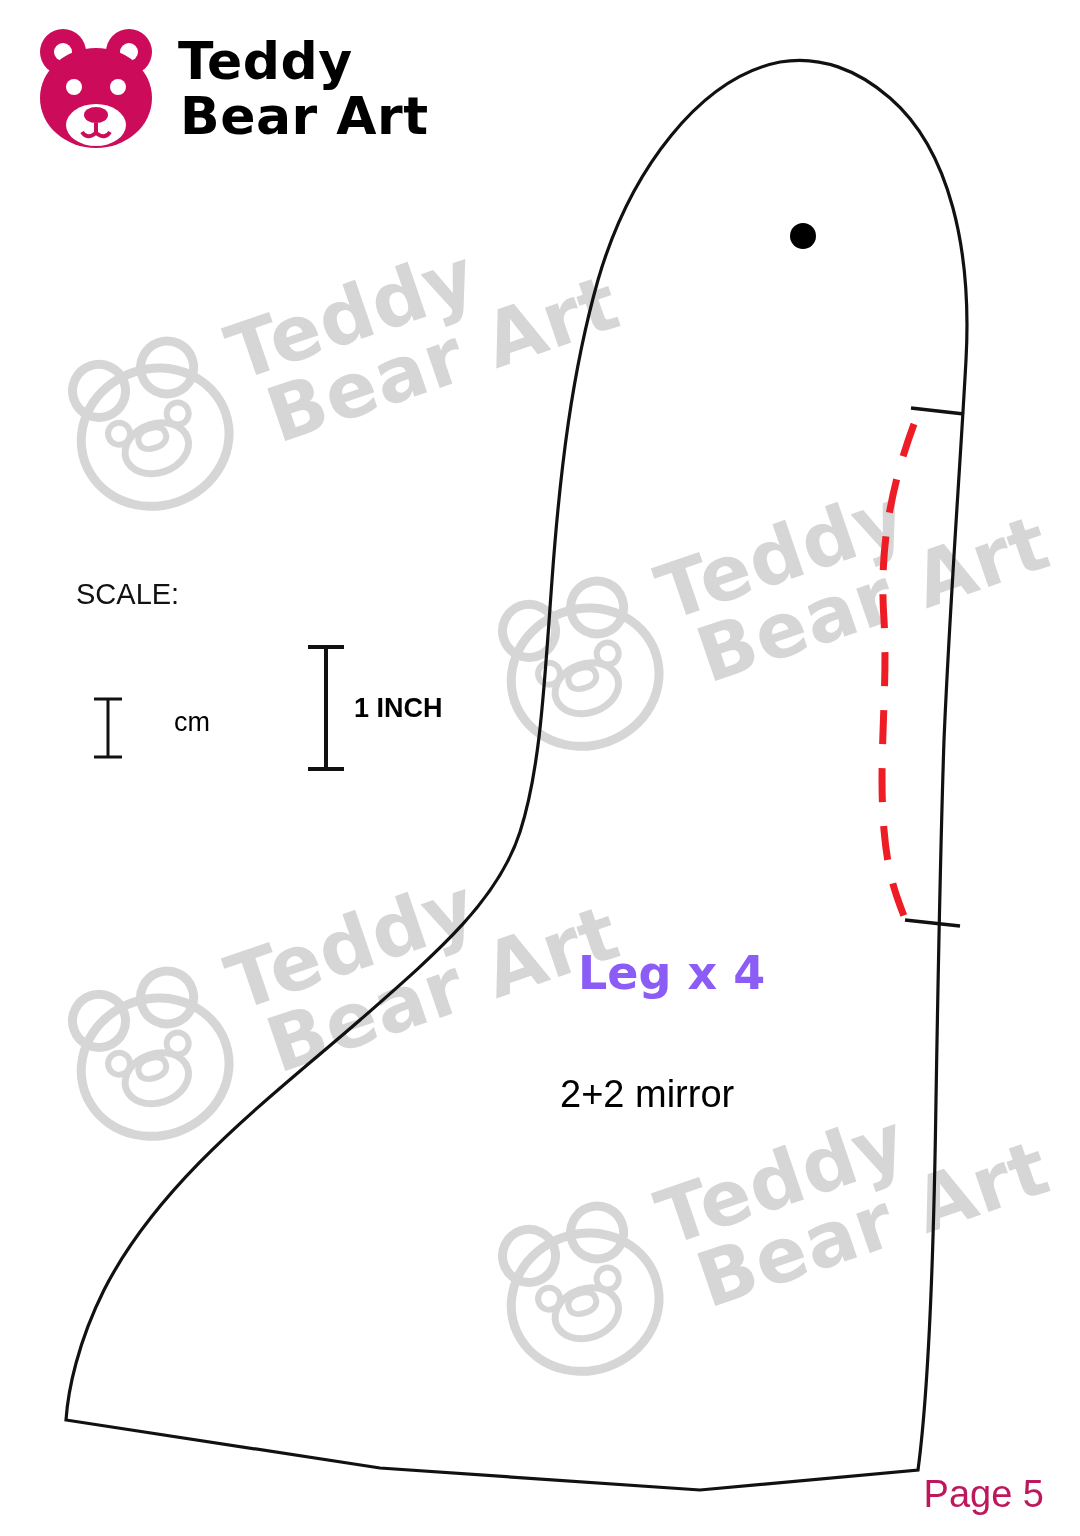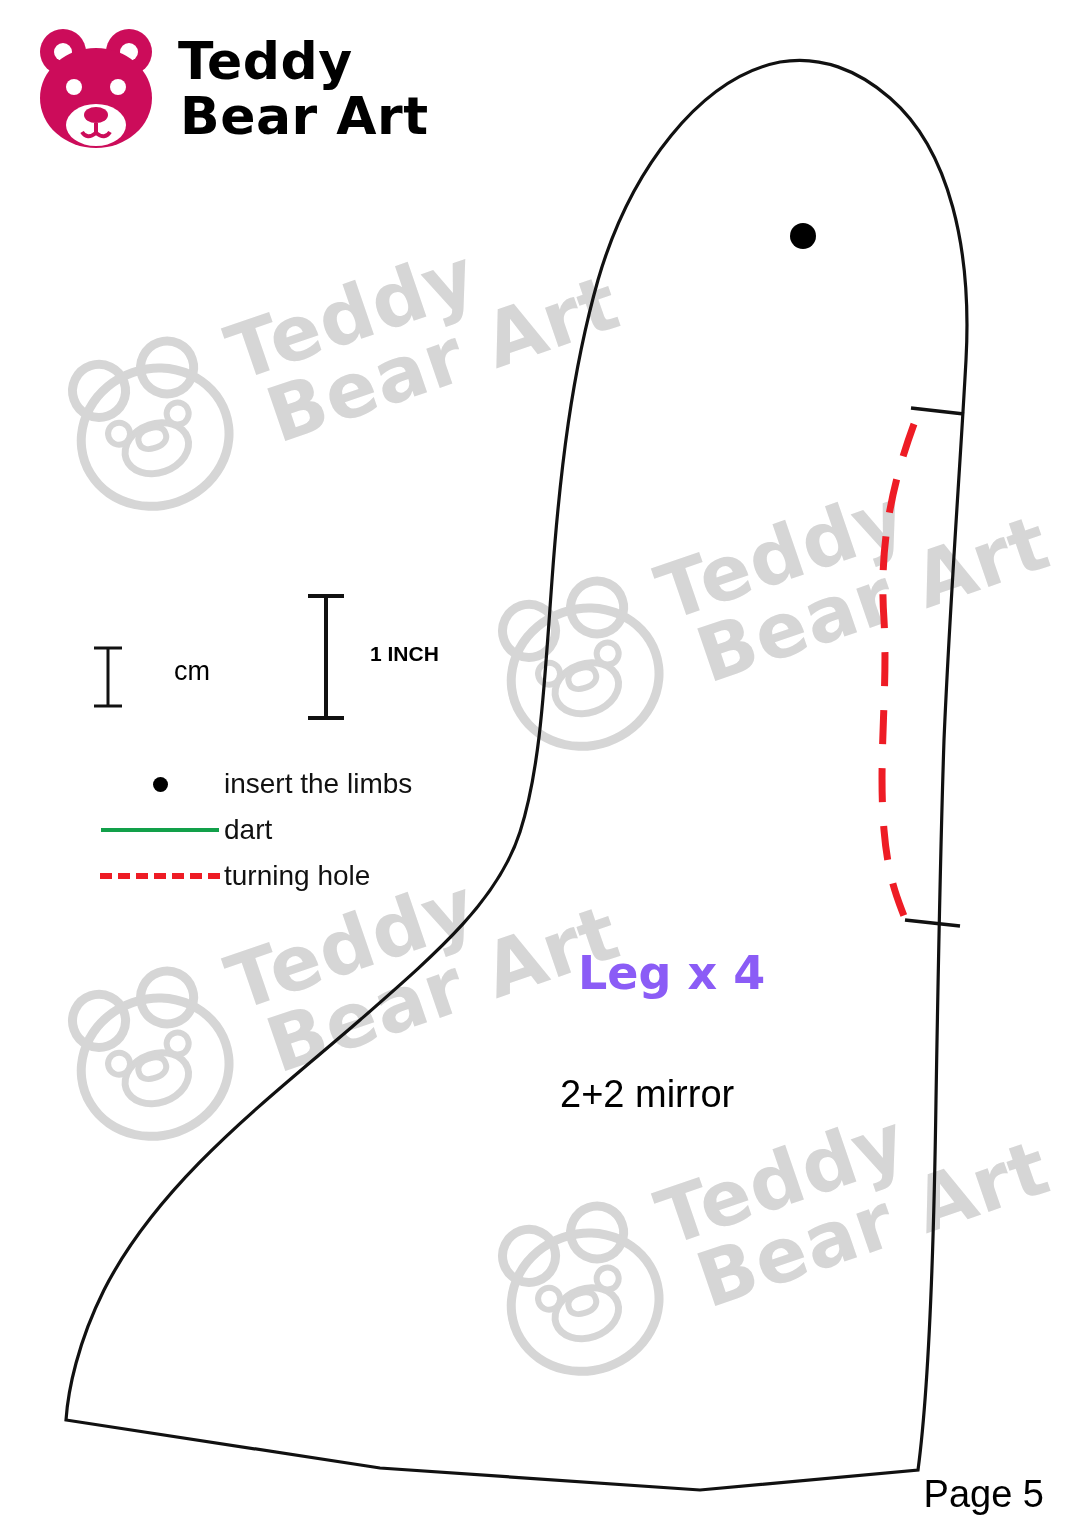--- a/index.html
+++ b/index.html
@@ -198,21 +198,21 @@
     color: #000;
     left: 560px;
     top: 1073px;
   }
   .page-num {
     position: absolute;
     z-index: 6;
     right: 36px;
     bottom: 20px;
     font-size: 38px;
-    color: #000000;
+    color: #be185d;
   }
 </style>
 </head>
 <body>
 
 <div class="page">
 
   <div class="watermark-layer">
 
     <div class="wm" style="left:40px; top:370px; transform: rotate(-19deg);">
@@ -337,59 +337,40 @@
     <div class="logo-title">
       <div class="l1">Teddy</div>
       <div class="l2">Bear Art</div>
     </div>
   </div>
 
   <div class="byline">
   </div>
 
   <div class="scale-block">
+    <div class="scale-title">SCALE:</div>
     <div class="scale-row">
       <svg viewBox="0 0 380 150" width="380" height="150" xmlns="http://www.w3.org/2000/svg">
 
         <g stroke="#111" stroke-width="3" fill="none">
           <line x1="18" y1="70" x2="46" y2="70"></line>
           <line x1="32" y1="70" x2="32" y2="128"></line>
           <line x1="18" y1="128" x2="46" y2="128"></line>
         </g>
 
         <g stroke="#111" stroke-width="4" fill="none">
           <line x1="232" y1="18" x2="268" y2="18"></line>
           <line x1="250" y1="18" x2="250" y2="140"></line>
           <line x1="232" y1="140" x2="268" y2="140"></line>
         </g>
       </svg>
       <div style="position:absolute; left:98px; top:78px; font-size:27px;">cm</div>
-      <div style="position:absolute; left:278px; top:64px; font-size:21px; font-weight:bold;margin-left:16px;">1 INCH</div>
+      <div style="position:absolute; left:278px; top:64px; font-size:27px; font-weight:bold;">1 INCH</div>
     </div>
   </div>
 
-  <div class="legend">
-    <div class="legend-row">
-      <div class="legend-key">
-          <span class="dot-key"></span>
-        </div>
-      <div class="legend-label">insert the limbs</div>
-    </div>
-    <div class="legend-row">
-      <div class="legend-key">
-          <span class="dart-key"></span>
-        </div>
-      <div class="legend-label">dart</div>
-    </div>
-    <div class="legend-row">
-      <div class="legend-key">
-          <span class="turn-key"></span>
-        </div>
-      <div class="legend-label">turning hole</div>
-    </div>
-  </div>
 
   <div class="piece-label">Leg x 4</div>
   <div class="piece-sub">2+2 mirror</div>
 
   <div class="page-num">Page 5</div>
 
 </div>
 
 </body></html>

